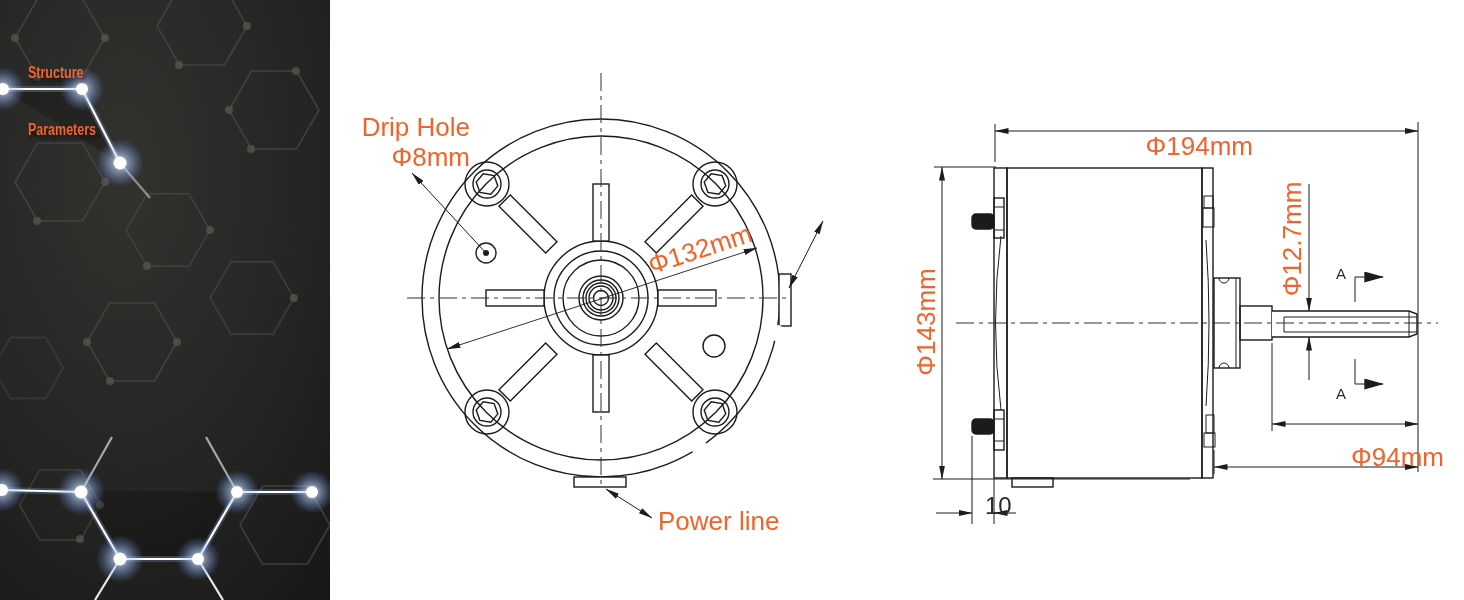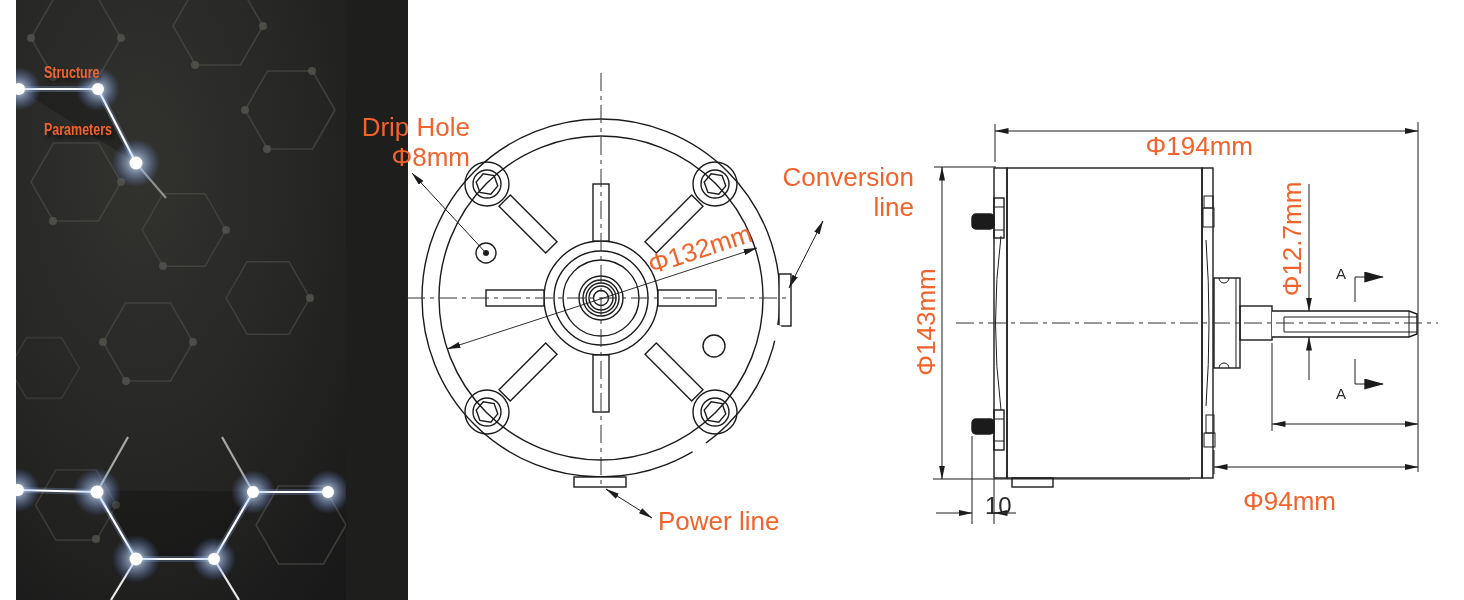--- a/index.html
+++ b/index.html
@@ -1,19 +1,19 @@
 <!DOCTYPE html>
 <html><head>
 <meta charset="utf-8">
 <style>
   html,body{margin:0;padding:0;background:#ffffff;}
   .stage{position:relative;width:1464px;height:600px;overflow:hidden;background:#fff;
          font-family:"Liberation Sans", sans-serif;}
   
-  .left-panel{position:absolute;left:16px;top:0;width:392px;height:600px;overflow:hidden;background:#1e1e1d;}
+  .left-panel{position:absolute;left:0;top:0;width:330px;height:600px;overflow:hidden;background:#1e1e1d;}
   .left-panel svg{position:absolute;left:0;top:0;}
   .panel-title{position:absolute;left:28px;top:44px;z-index:5;
 age               font-size:60px;font-weight:bold;line-height:57px;color:#F2632C;
                transform:scaleX(0.78);transform-origin:left top;letter-spacing:0px;
                text-shadow:3px 4px 5px rgba(0,0,0,0.65);white-space:nowrap;}
   
   .drawing{position:absolute;left:0;top:0;}
   
   .lbl{position:absolute;color:#F2632C;font-size:26px;line-height:30px;white-space:nowrap;}
   .lbl.center{text-align:right;}
@@ -295,37 +295,33 @@
         <path d="M1355,359 L1355,384 L1383,384" marker-end="url(#secA)"></path>
       </g>
     </g>
   </svg>
 
   <div class="lbl center" style="left:338px;top:112px;width:132px;">
     <div>Drip Hole</div>
     <div>Φ8mm</div>
   </div>
 
-  <div class="lbl center" style="left:744px;top:162px;width:170px;">
-    <div>Conversion</div>
-    <div>line</div>
-  </div>
 
   <div class="lbl rot18" style="left:700px;top:249px;">Φ132mm</div>
 
   <div class="lbl" style="left:658px;top:506px;">Power line</div>
 
   <div class="lbl center" style="left:1093px;top:100px;width:160px;margin-top:31px;">Φ194mm</div>
 
   <div class="lbl rot90" style="left:926px;top:322px;">Φ143mm</div>
 
   <div class="lbl rot90" style="left:1292px;top:239px;">Φ12.7mm</div>
 
 
-  <div class="lbl center" style="left:1196px;top:442px;width:140px;margin-top:44px;">Φ94mm</div>
+  <div class="lbl center" style="left:1304px;top:442px;width:140px;">Φ94mm</div>
 
   <div class="lbl dark" style="left:985px;top:491px;font-size:24px;">10</div>
 
   <div class="lbl dark" style="left:1336px;top:259px;font-size:15px;">A</div>
 
   <div class="lbl dark" style="left:1336px;top:379px;font-size:15px;">A</div>
 
 </div>
 
 </body></html>

